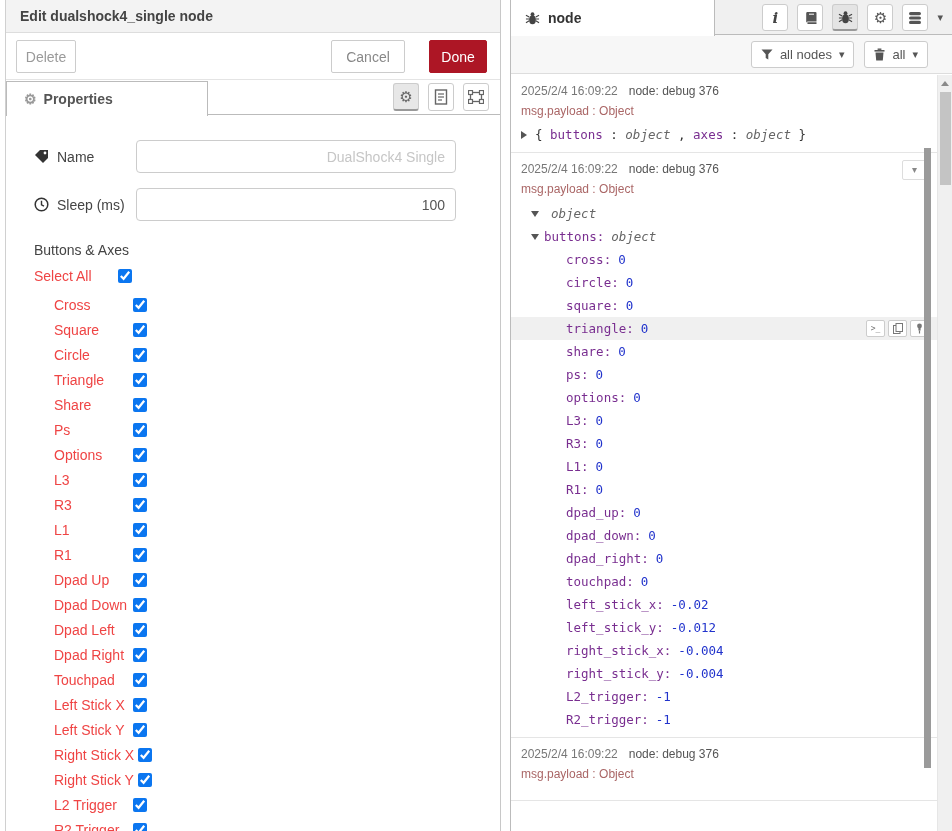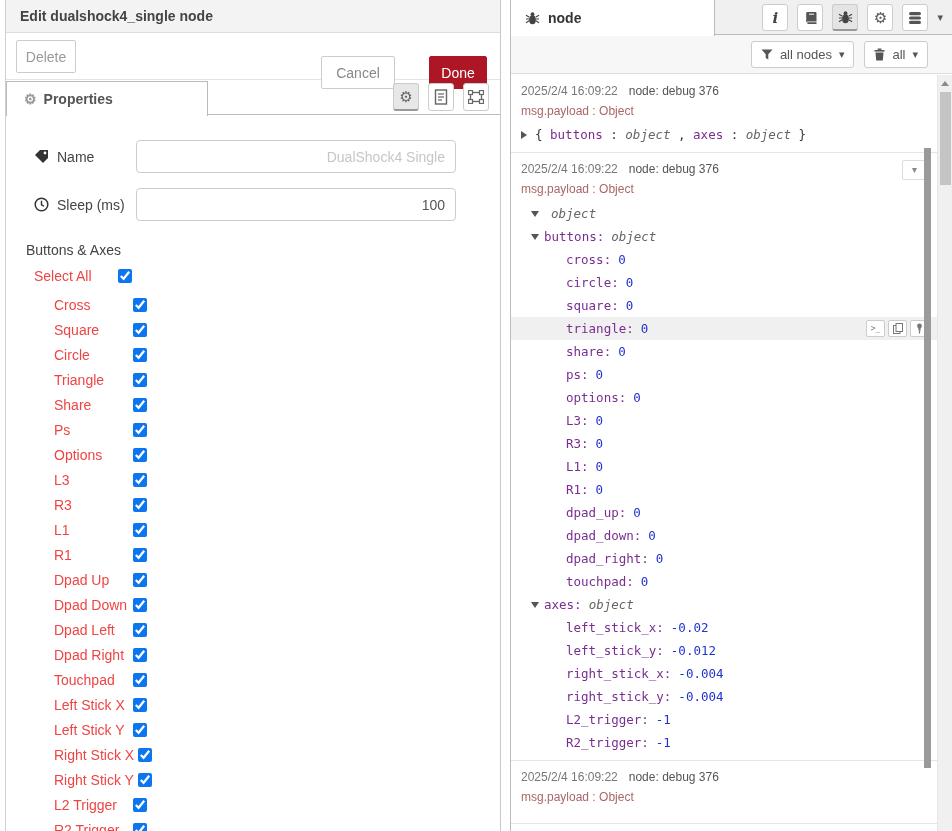--- a/index.html
+++ b/index.html
@@ -9,21 +9,21 @@
 
   
   .tray { position:absolute; left:5px; top:0; width:496px; height:831px;
           border-left:1px solid #d0d0d0; border-right:1px solid #c8c8c8; background:#fff; }
   .tray-header { height:33px; background:#f3f3f3; border-bottom:1px solid #ddd;
                  line-height:32px; padding-left:14px; font-size:14px; font-weight:bold; color:#444; }
   .tray-toolbar { height:47px; position:relative; padding:7px 10px; border-bottom:1px solid #e4e4e4; }
   .btn { height:33px; border:1px solid #ccc; border-radius:2px; background:#fff;
          font-family:inherit; font-size:14px; color:#888; cursor:pointer; }
   .btn-delete { width:60px; color:#9a9a9a; }
-  .toolbar-right { position:absolute; right:13px; top:23px; display:flex; gap:34px; }
+  .toolbar-right { position:absolute; right:13px; top:7px; display:flex; gap:24px; }
   .btn-cancel { width:74px; }
   .btn-done { width:58px; background:#ad1625; border-color:#ad1625; color:#fff; }
 
   .tab-row { height:35px; position:relative; border-bottom:1px solid #bbb; margin-top:0; }
   .tab { position:absolute; left:0; top:1px; width:202px; height:35px; background:#fff;
          border:1px solid #bbb; border-bottom:none; display:flex; align-items:center; gap:7px;
          padding-left:17px; font-size:14px; font-weight:bold; color:#555; z-index:2; }
   .tab .gear-glyph { color:#999; font-size:14px; }
   .tab-btns { position:absolute; right:11px; top:3px; display:flex; gap:9px; }
   .sq-btn { width:26px; height:28px; background:#fff; border:1px solid #ccc; border-radius:3px;
@@ -31,21 +31,21 @@
   .sq-btn.active { background:#e7e7e7; border-bottom:2px solid #999; }
   .gear-glyph { font-size:15px; line-height:1; }
 
   .form-row { display:flex; align-items:center; margin:25px 0 14px 28px; }
   .form-row.second { margin-top:15px; }
   .form-label { width:102px; display:flex; align-items:center; gap:8px; font-size:14px; color:#444; }
   .txt-input { width:320px; height:33px; border:1px solid #ccc; border-radius:4px;
                padding:0 10px; font-family:inherit; font-size:14px; color:#555; outline:none;text-align:right; }
   .txt-input::placeholder { color:#c6c6c6; }
 
-  .section-label { margin:21px 0 0 20px; font-size:14px; color:#444; }
+  .section-label { margin:21px 0 0 28px; font-size:14px; color:#444; }
   .select-all-row { margin:10px 0 0 28px; display:flex; align-items:center; }
   .select-all-row .cb-label { min-width:84px; }
   .cb-list { margin:8px 0 0 48px; }
   .cb-row { height:25px; display:flex; align-items:center; }
   .cb-label { min-width:79px; padding-right:4px; font-size:14px; color:#ef4444; }
   input[type=checkbox] { width:14px; height:14px; accent-color:#0b76f0; cursor:pointer; }
 
   
   .sidebar { position:absolute; left:510px; top:0; width:442px; height:831px;
              border-left:1px solid #bbb; background:#fff; }
@@ -496,24 +496,20 @@
           <div class="tree-row lvl-1">
             <span class="tkey">dpad_right:</span><span class="tmeta"></span><span class="tnum">0</span>
             
           </div>
 
           <div class="tree-row lvl-1">
             <span class="tkey">touchpad:</span><span class="tmeta"></span><span class="tnum">0</span>
             
           </div>
 
-          <div class="tree-row has-caret lvl-0">
-            <span class="caret-down"></span><span class="tkey">axes:</span><span class="tmeta">object</span><span class="tnum"></span>
-            
-          </div>
 
           <div class="tree-row lvl-1">
             <span class="tkey">left_stick_x:</span><span class="tmeta"></span><span class="tnum">-0.02</span>
             
           </div>
 
           <div class="tree-row lvl-1">
             <span class="tkey">left_stick_y:</span><span class="tmeta"></span><span class="tnum">-0.012</span>
             
           </div>

